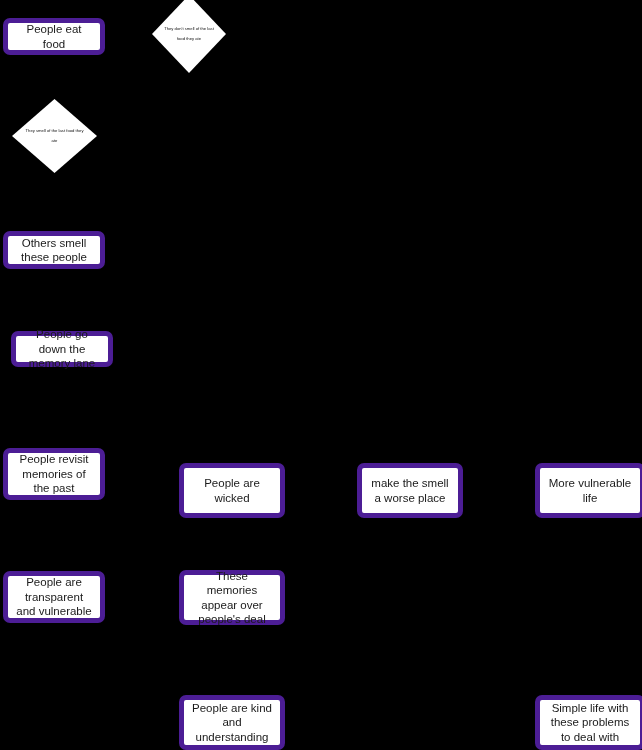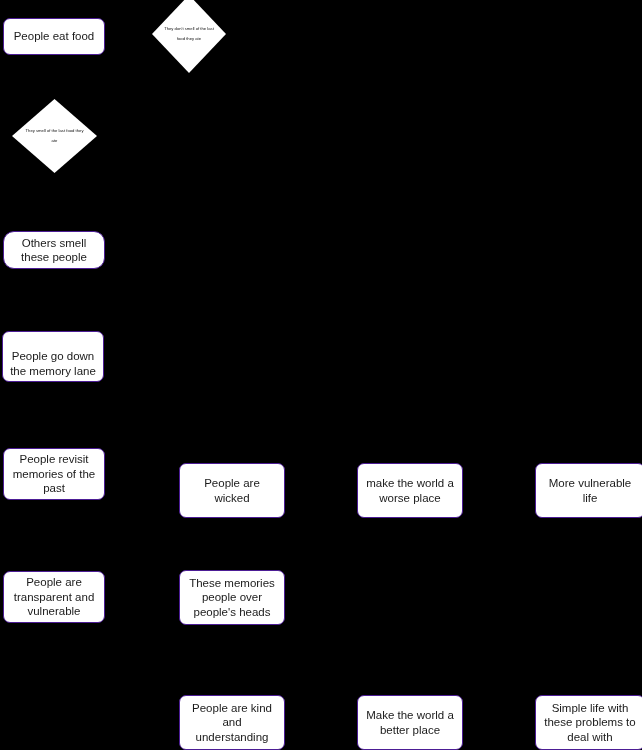--- a/index.html
+++ b/index.html
@@ -22,21 +22,21 @@
     background: #ffffff;
     color: #1a1a1a;
     display: flex;
     align-items: center;
     justify-content: center;
     text-align: center;
     line-height: 1.25;
   }
   .node.rect {
     border-radius: 7px;
-    border: 1px solid #4c1d95;
+    border: 5px solid #4c1d95;
     font-size: 11.5px;
     padding: 3px 6px;
   }
   .node.rect .node-label {
     display: block;
     width: 100%;
   }
   
   .node.diamond {
     background: transparent;
@@ -77,57 +77,54 @@
   <div class="node diamond" style="left:152px; top:-5px; width:74px; height:78px;">
     <span class="diamond-shape"></span>
     <span class="node-label">They don't smell of the last food they ate</span>
   </div>
 
   <div class="node diamond" style="left:12px; top:99px; width:85px; height:74px;">
     <span class="diamond-shape"></span>
     <span class="node-label">They smell of the last food they ate</span>
   </div>
 
-  <div class="node rect" style="left:3px; top:231px; width:102px; height:38px;border-radius:11px;">
+  <div class="node rect" style="left:3px; top:231px; width:102px; height:38px;">
     <span class="node-label">Others smell these people</span>
   </div>
 
-  <div class="node rect" style="left:2px; top:331px; width:102px; height:51px;align-items:flex-end;">
+  <div class="node rect" style="left:11px; top:331px; width:102px; height:36px;">
     <span class="node-label">People go down the memory lane</span>
   </div>
 
   <div class="node rect" style="left:179px; top:463px; width:106px; height:55px;">
     <span class="node-label">People are wicked</span>
   </div>
 
   <div class="node rect" style="left:3px; top:448px; width:102px; height:52px;">
     <span class="node-label">People revisit memories of the past</span>
   </div>
 
   <div class="node rect" style="left:357px; top:463px; width:106px; height:55px;">
-    <span class="node-label">make the world a worse place</span>
+    <span class="node-label">make the smell a worse place</span>
   </div>
 
   <div class="node rect" style="left:535px; top:463px; width:110px; height:55px;">
     <span class="node-label">More vulnerable life</span>
   </div>
 
   <div class="node rect" style="left:3px; top:571px; width:102px; height:52px;">
     <span class="node-label">People are transparent and vulnerable</span>
   </div>
 
   <div class="node rect" style="left:179px; top:570px; width:106px; height:55px;">
-    <span class="node-label">These memories people over people's heads</span>
+    <span class="node-label">These memories appear over people's deal</span>
   </div>
 
   <div class="node rect" style="left:179px; top:695px; width:106px; height:55px;text-align:center;">
     <span class="node-label">People are kind and understanding</span>
   </div>
 
-  <div class="node rect" style="left:357px; top:695px; width:106px; height:55px;">
-    <span class="node-label">Make the world a better place</span>
-  </div>
 
   <div class="node rect" style="left:535px; top:695px; width:110px; height:55px;">
     <span class="node-label">Simple life with these problems to deal with</span>
   </div>
 
 </div>
 
 </body></html>

